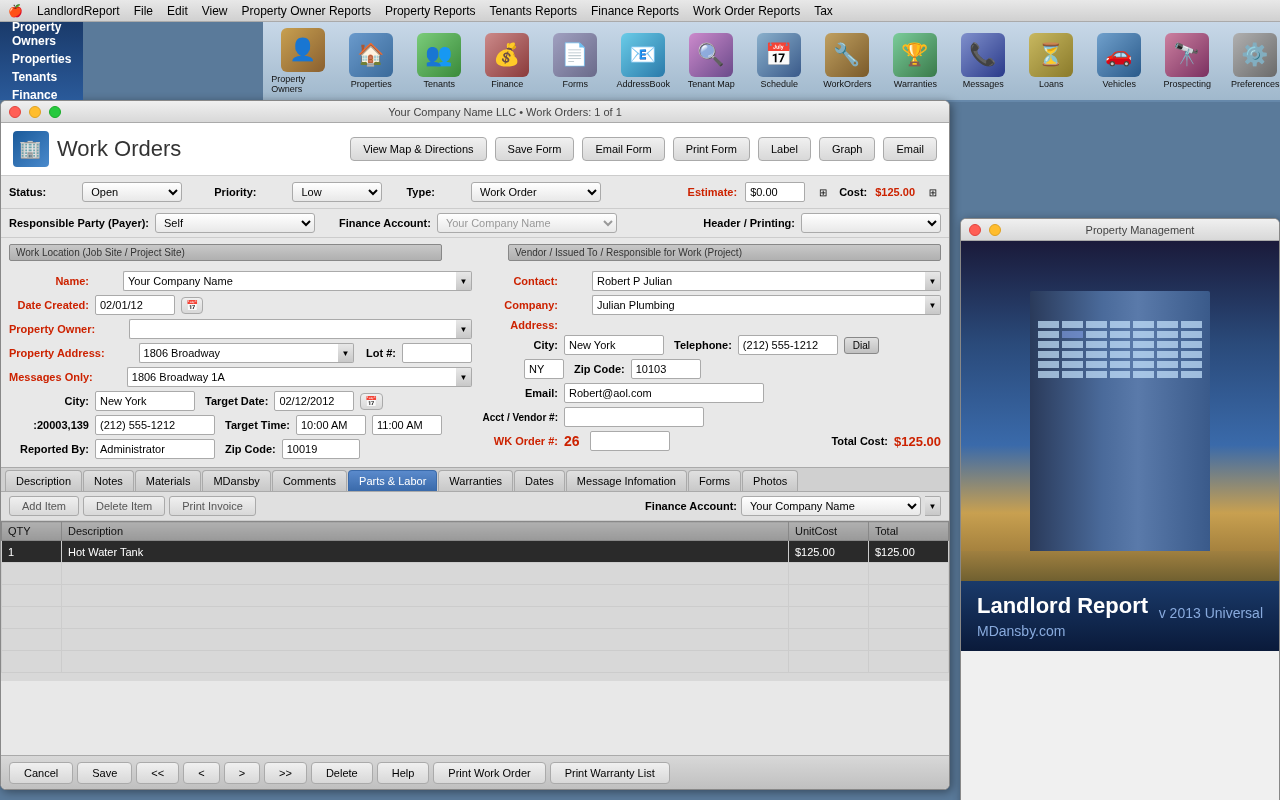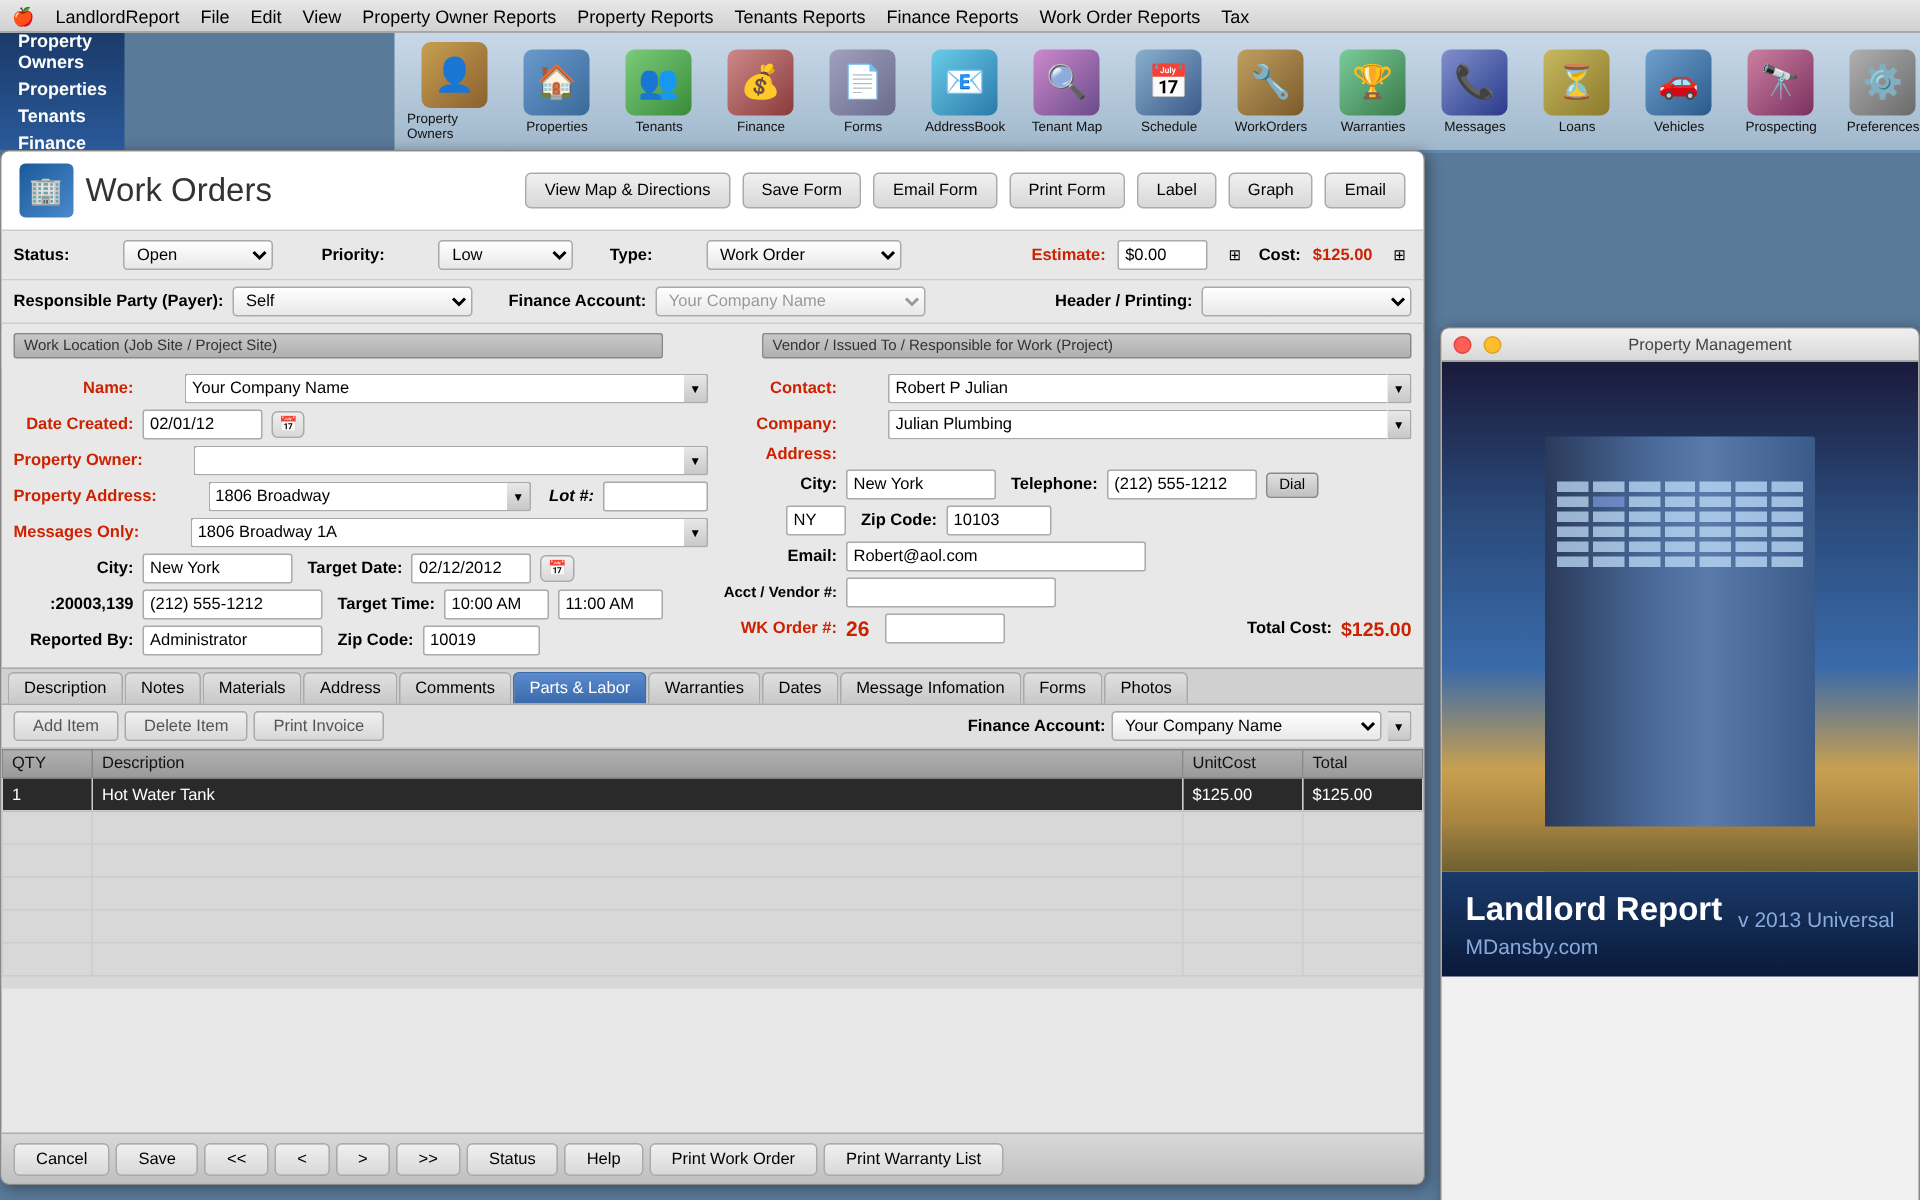--- a/index.html
+++ b/index.html
@@ -482,20 +482,26 @@
     <div class="toolbar-item">
       <div class="toolbar-icon" style="background:linear-gradient(135deg,#b0b0b0,#6a6a6a); color:white;">⚙️</div>
       <span style="font-size:9px;">Preferences</span>
     </div>
 
   </div>
 </div>
 
 <div id="main-window">
 
+  <div id="win-titlebar">
+    <div class="win-btn win-btn-close"></div>
+    <div class="win-btn win-btn-min"></div>
+    <div class="win-btn win-btn-max"></div>
+    <div id="win-title">Your Company Name LLC • Work Orders: 1 of 1</div>
+  </div>
 
   <div id="wo-header">
     <div id="wo-logo">
       <span>🏢</span>
     </div>
     <div id="wo-title-text">Work Orders</div>
     <button class="action-btn">View Map &amp; Directions</button>
     <button class="action-btn">Save Form</button>
     <button class="action-btn">Email Form</button>
     <button class="action-btn">Print Form</button>
@@ -581,21 +587,21 @@
           <input type="text" class="form-input" style="flex: 1 1 0%; width: 180px;" value="">
           <div class="form-select-arrow">▼</div>
         </div>
       </div>
       <div class="form-row">
         <span class="form-label">Property Address:</span>
         <div class="input-with-arrow" style="flex:1;">
           <input type="text" class="form-input" style="flex: 1 1 0%; width: 120px;" value="1806 Broadway">
           <div class="form-select-arrow">▼</div>
         </div>
-        <span class="form-label-black" style="margin-left:6px;font-style:italic;">Lot #:</span>
+        <span class="form-label-black" style="margin-left:6px;">Lot #:</span>
         <input type="text" class="form-input" style="width: 70px;" value="">
       </div>
       <div class="form-row">
         <span class="form-label">Messages Only:</span>
         <div class="input-with-arrow" style="flex:1;">
           <input type="text" class="form-input" style="flex: 1 1 0%; width: 180px;" value="1806 Broadway 1A">
           <div class="form-select-arrow">▼</div>
         </div>
       </div>
       <div class="form-row">
@@ -667,21 +673,21 @@
         <span class="form-label-black">Total Cost:</span>
         <span style="color:#cc2200; font-weight:bold; font-size:13px;">$125.00</span>
       </div>
     </div>
   </div>
 
   <div id="tabs-bar">
     <div class="tab">Description</div>
     <div class="tab">Notes</div>
     <div class="tab">Materials</div>
-    <div class="tab">Address</div>
+    <div class="tab">MDansby</div>
     <div class="tab">Comments</div>
     <div class="tab active">Parts &amp; Labor</div>
     <div class="tab">Warranties</div>
     <div class="tab">Dates</div>
     <div class="tab">Message Infomation</div>
     <div class="tab">Forms</div>
     <div class="tab">Photos</div>
   </div>
 
   <div id="parts-toolbar">
@@ -747,21 +753,21 @@
     </table>
   </div>
 
   <div id="bottom-bar">
     <button class="bottom-btn">Cancel</button>
     <button class="bottom-btn">Save</button>
     <button class="bottom-btn">&lt;&lt;</button>
     <button class="bottom-btn">&lt;</button>
     <button class="bottom-btn">&gt;</button>
     <button class="bottom-btn">&gt;&gt;</button>
-    <button class="bottom-btn">Status</button>
+    <button class="bottom-btn">Delete</button>
     <button class="bottom-btn">Help</button>
     <button class="bottom-btn">Print Work Order</button>
     <button class="bottom-btn">Print Warranty List</button>
   </div>
 </div>
 
 <div id="right-window">
   <div id="right-titlebar">
     <div class="win-btn win-btn-close"></div>
     <div class="win-btn win-btn-min"></div>

